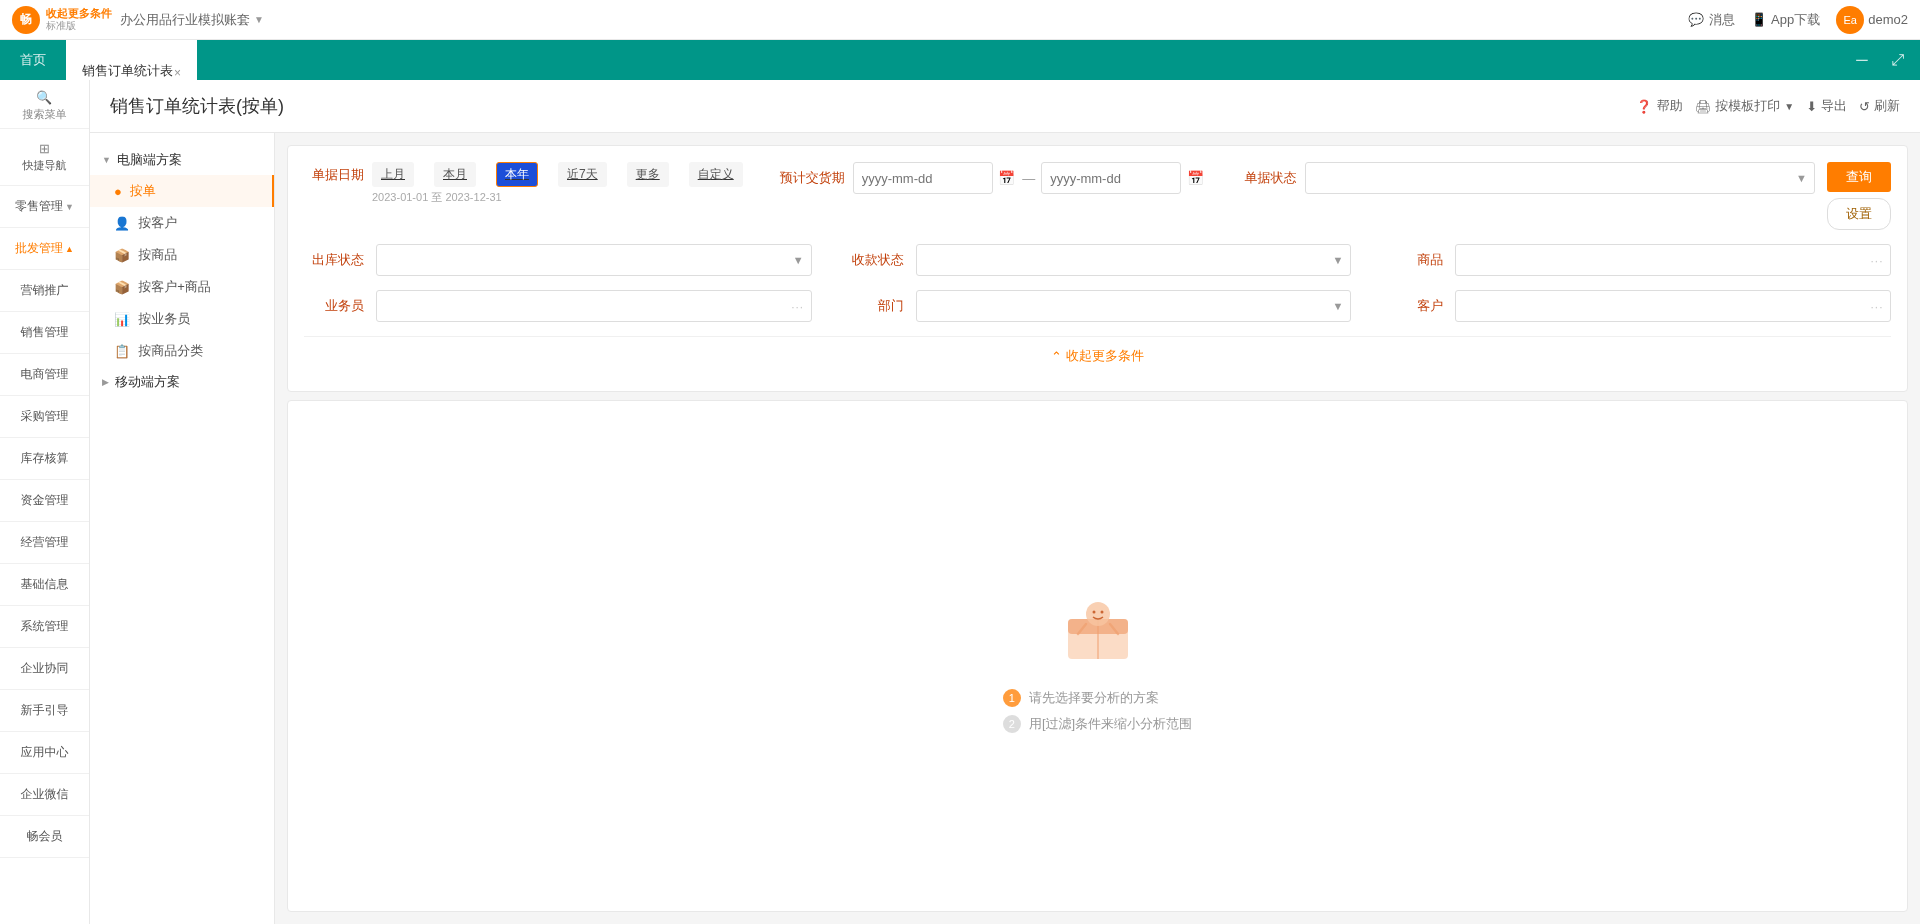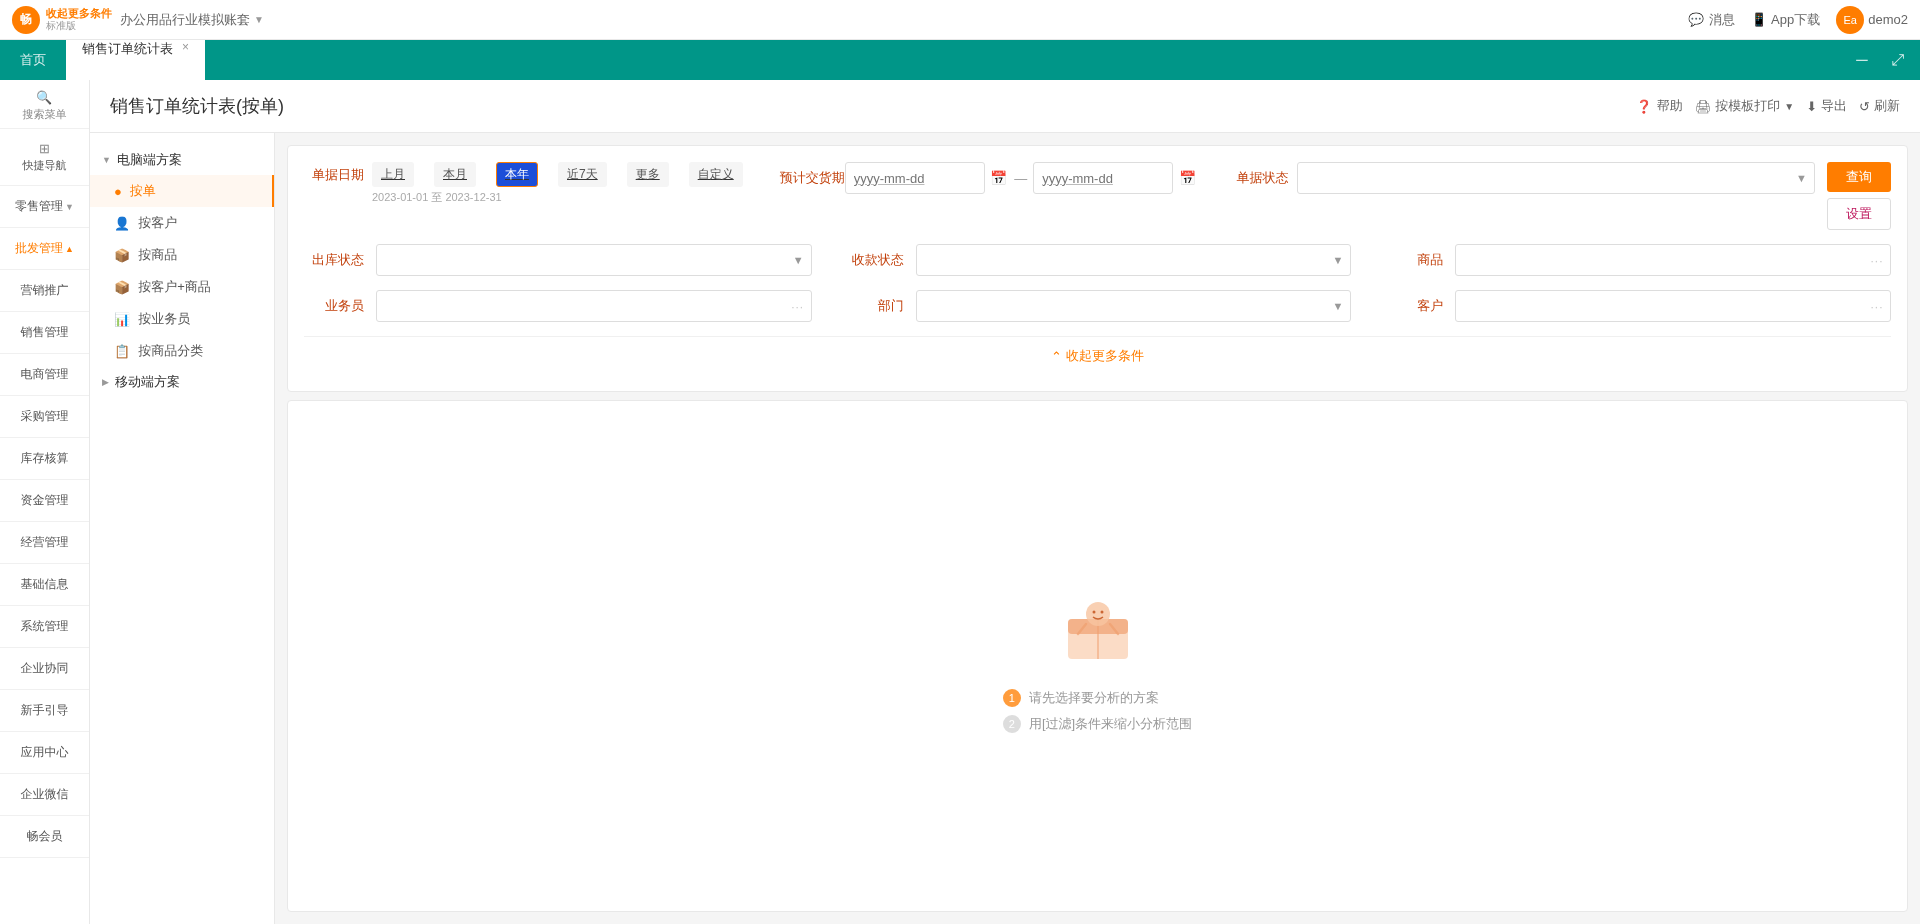--- a/index.html
+++ b/index.html
@@ -40,27 +40,27 @@
       height: 100%;
       display: flex;
       align-items: center;
       color: rgba(255,255,255,0.85);
       font-size: 13px;
       cursor: pointer;
     }
     .tab-item {
       height: 100%;
       display: flex;
-      align-items: flex-start;
+      align-items: flex-end;
       padding: 0 16px;
       background: #fff;
       color: #333;
       font-size: 13px;
       cursor: pointer;
-      gap: 9px;
+      gap: 1px;
       position: relative;
     }
     .tab-close { color: #999; font-size: 12px; cursor: pointer; }
     .tab-bar-right { margin-left: auto; display: flex; align-items: center; gap: 8px; padding-right: 8px; }
     .tab-bar-btn { color: rgba(255,255,255,0.85); font-size: 16px; cursor: pointer; width: 28px; height: 28px; display: flex; align-items: center; justify-content: center; }
 
     
     .main-layout {
       display: flex;
       flex: 1;
@@ -234,21 +234,20 @@
     .date-input {
       width: 140px;
       height: 32px;
       border: 1px solid #ddd;
       border-radius: 3px;
       padding: 0 8px;
       font-size: 13px;
       color: #bbb;
       background: #fff;
       outline: none;
-      text-decoration: underline;
     }
     .date-sep { color: #999; }
     .date-cal-icon { color: #ff7d00; font-size: 14px; cursor: pointer; }
 
     .date-quick-btns { display: flex; align-items: center; gap: 20px; text-decoration: underline; }
     .date-quick-btn {
       padding: 3px 8px;
       border-radius: 3px;
       font-size: 12px;
       cursor: pointer;
@@ -272,23 +271,23 @@
       background: #ff7d00;
       color: #fff;
       border: none;
       border-radius: 3px;
       padding: 6px 18px;
       font-size: 13px;
       cursor: pointer;
     }
     .btn-settings {
       background: #fff;
-      color: #be185d;
+      color: #a16207;
       border: 1px solid #ddd;
-      border-radius: 3px;
+      border-radius: 12px;
       padding: 6px 18px;
       font-size: 13px;
       cursor: pointer;
     }
 
     .more-conditions {
       text-align: center;
       padding: 10px;
       color: #ff7d00;
       font-size: 13px;
@@ -532,21 +531,21 @@
                   <button class="date-quick-btn">本月</button>
                   <button class="date-quick-btn active">本年</button>
                   <button class="date-quick-btn">近7天</button>
                   <button class="date-quick-btn">更多</button>
                   <button class="date-quick-btn">自定义</button>
                 </div>
               </div>
               <div style="padding-left:68px;font-size:11px;color:#aaa;">2023-01-01 至 2023-12-31</div>
             </div>
 
-            <div style="display:flex;align-items:center;margin-left:20px;">
+            <div style="display:flex;align-items:center;gap:8px;margin-left:20px;">
               <span class="filter-label" style="min-width:70px;">预计交货期</span>
               <div class="date-range">
                 <input class="date-input" placeholder="yyyy-mm-dd" style="">
                 <span class="date-cal-icon">📅</span>
                 <span class="date-sep">—</span>
                 <input class="date-input" placeholder="yyyy-mm-dd" style="">
                 <span class="date-cal-icon">📅</span>
               </div>
             </div>
 

